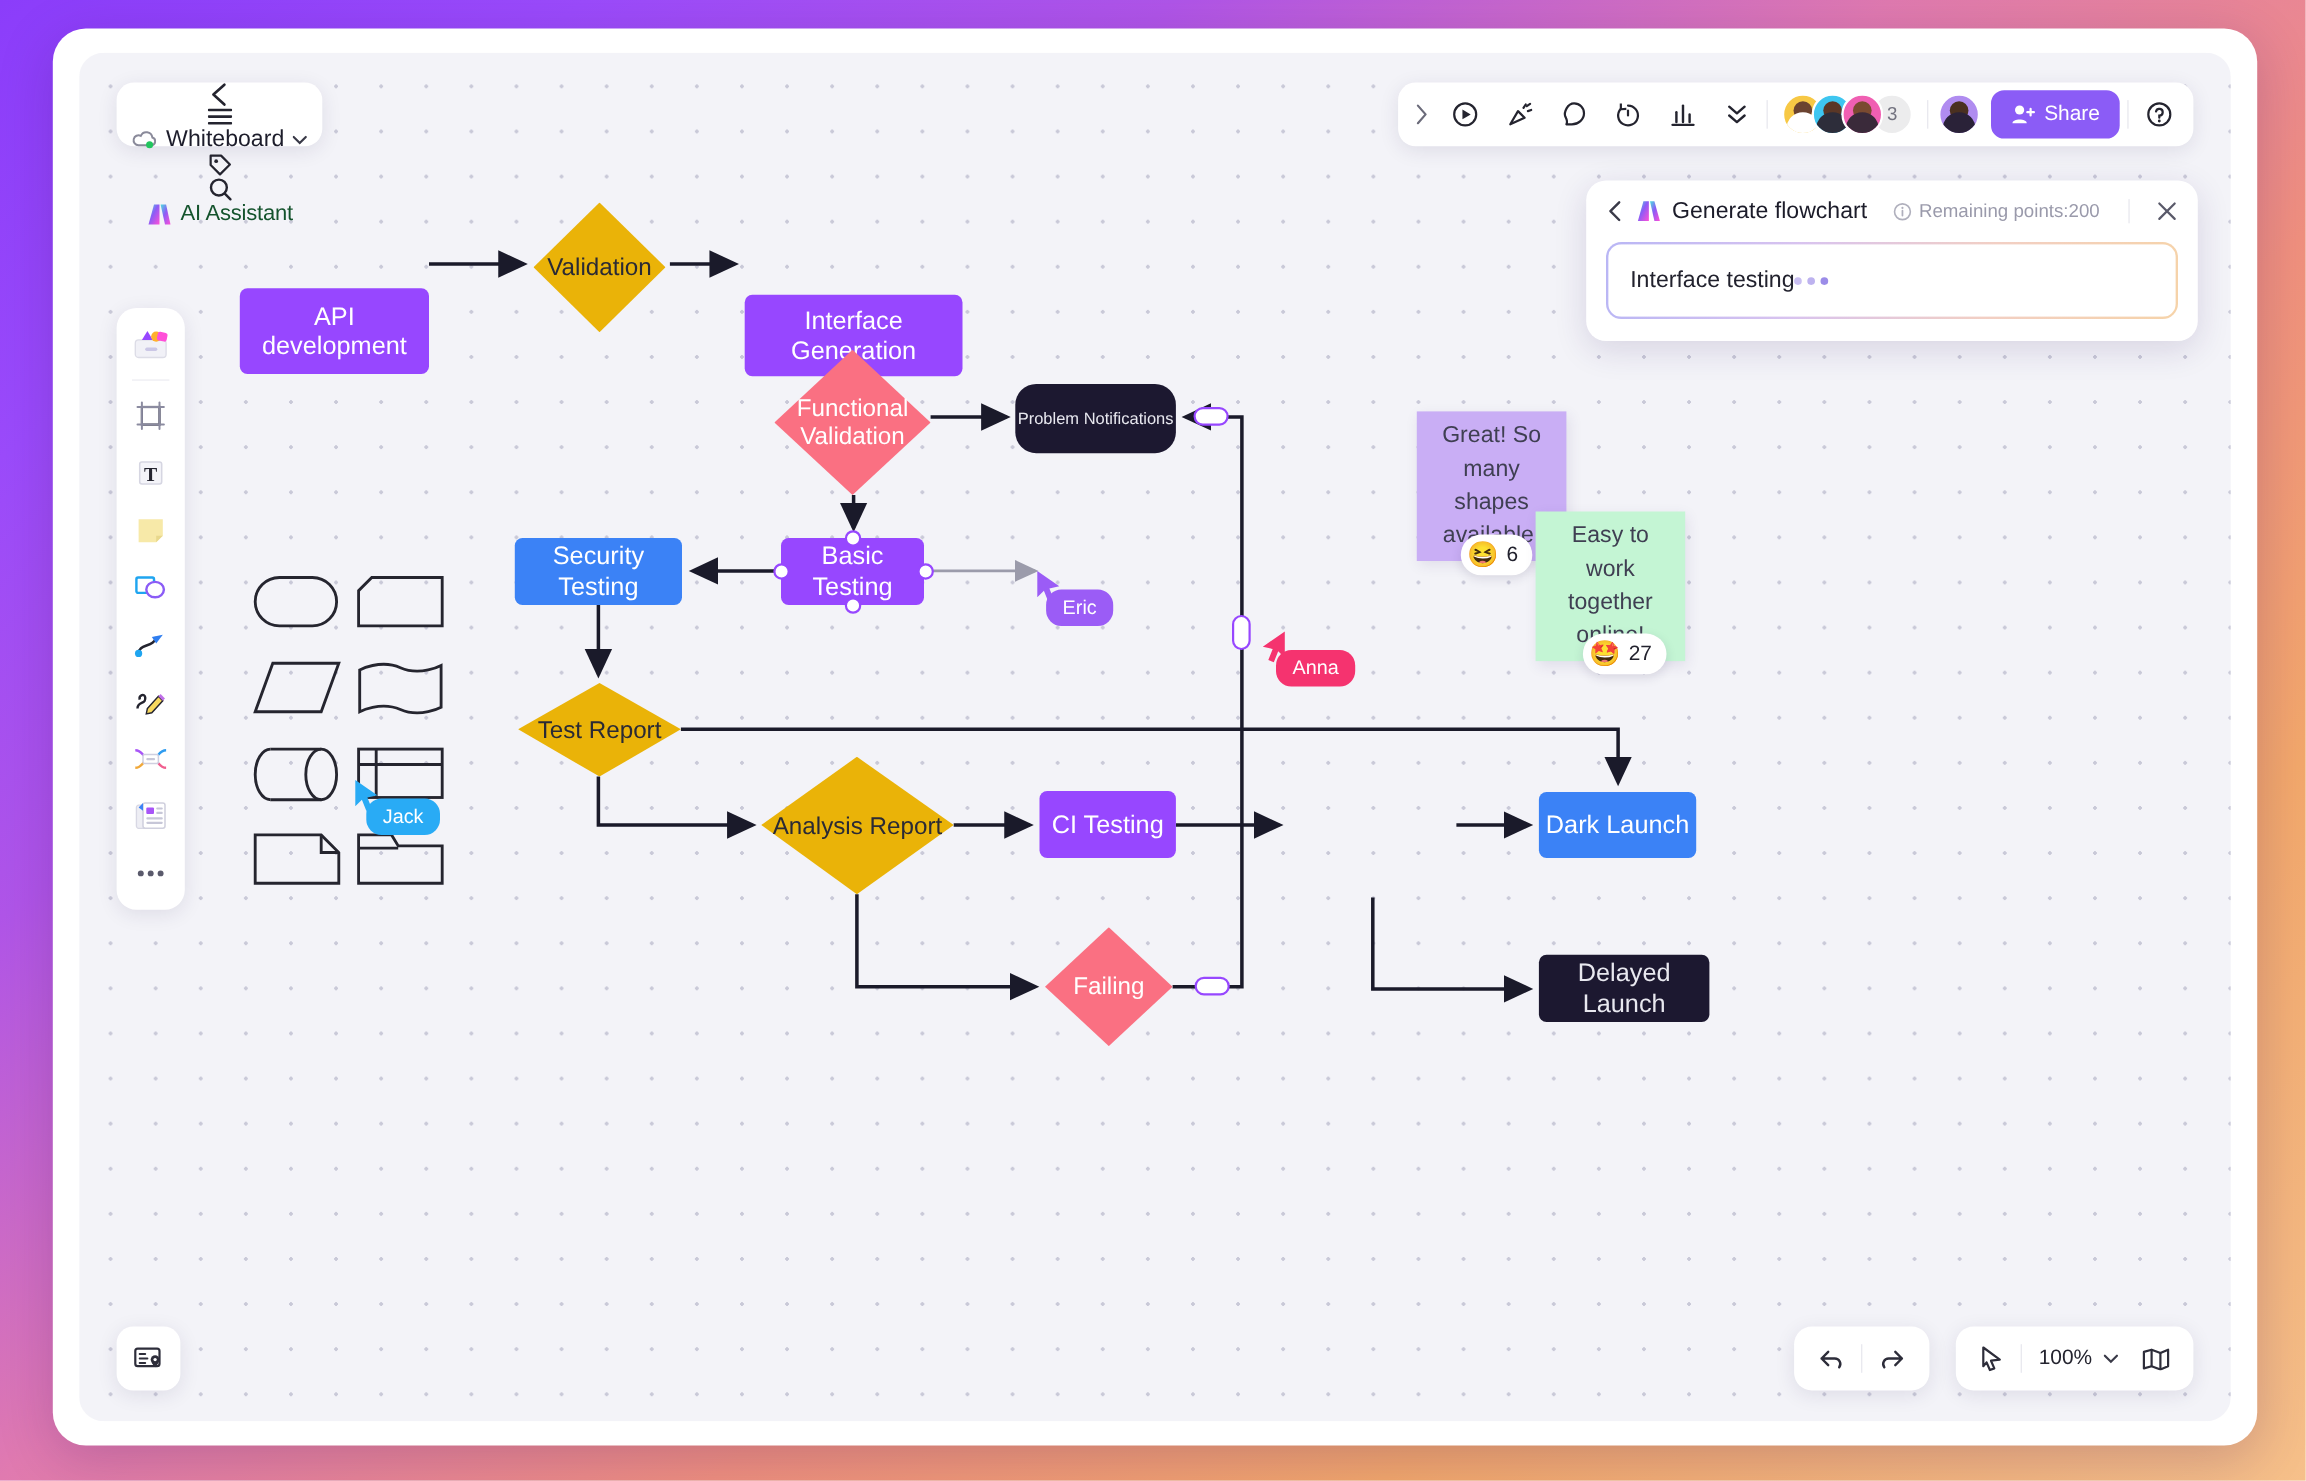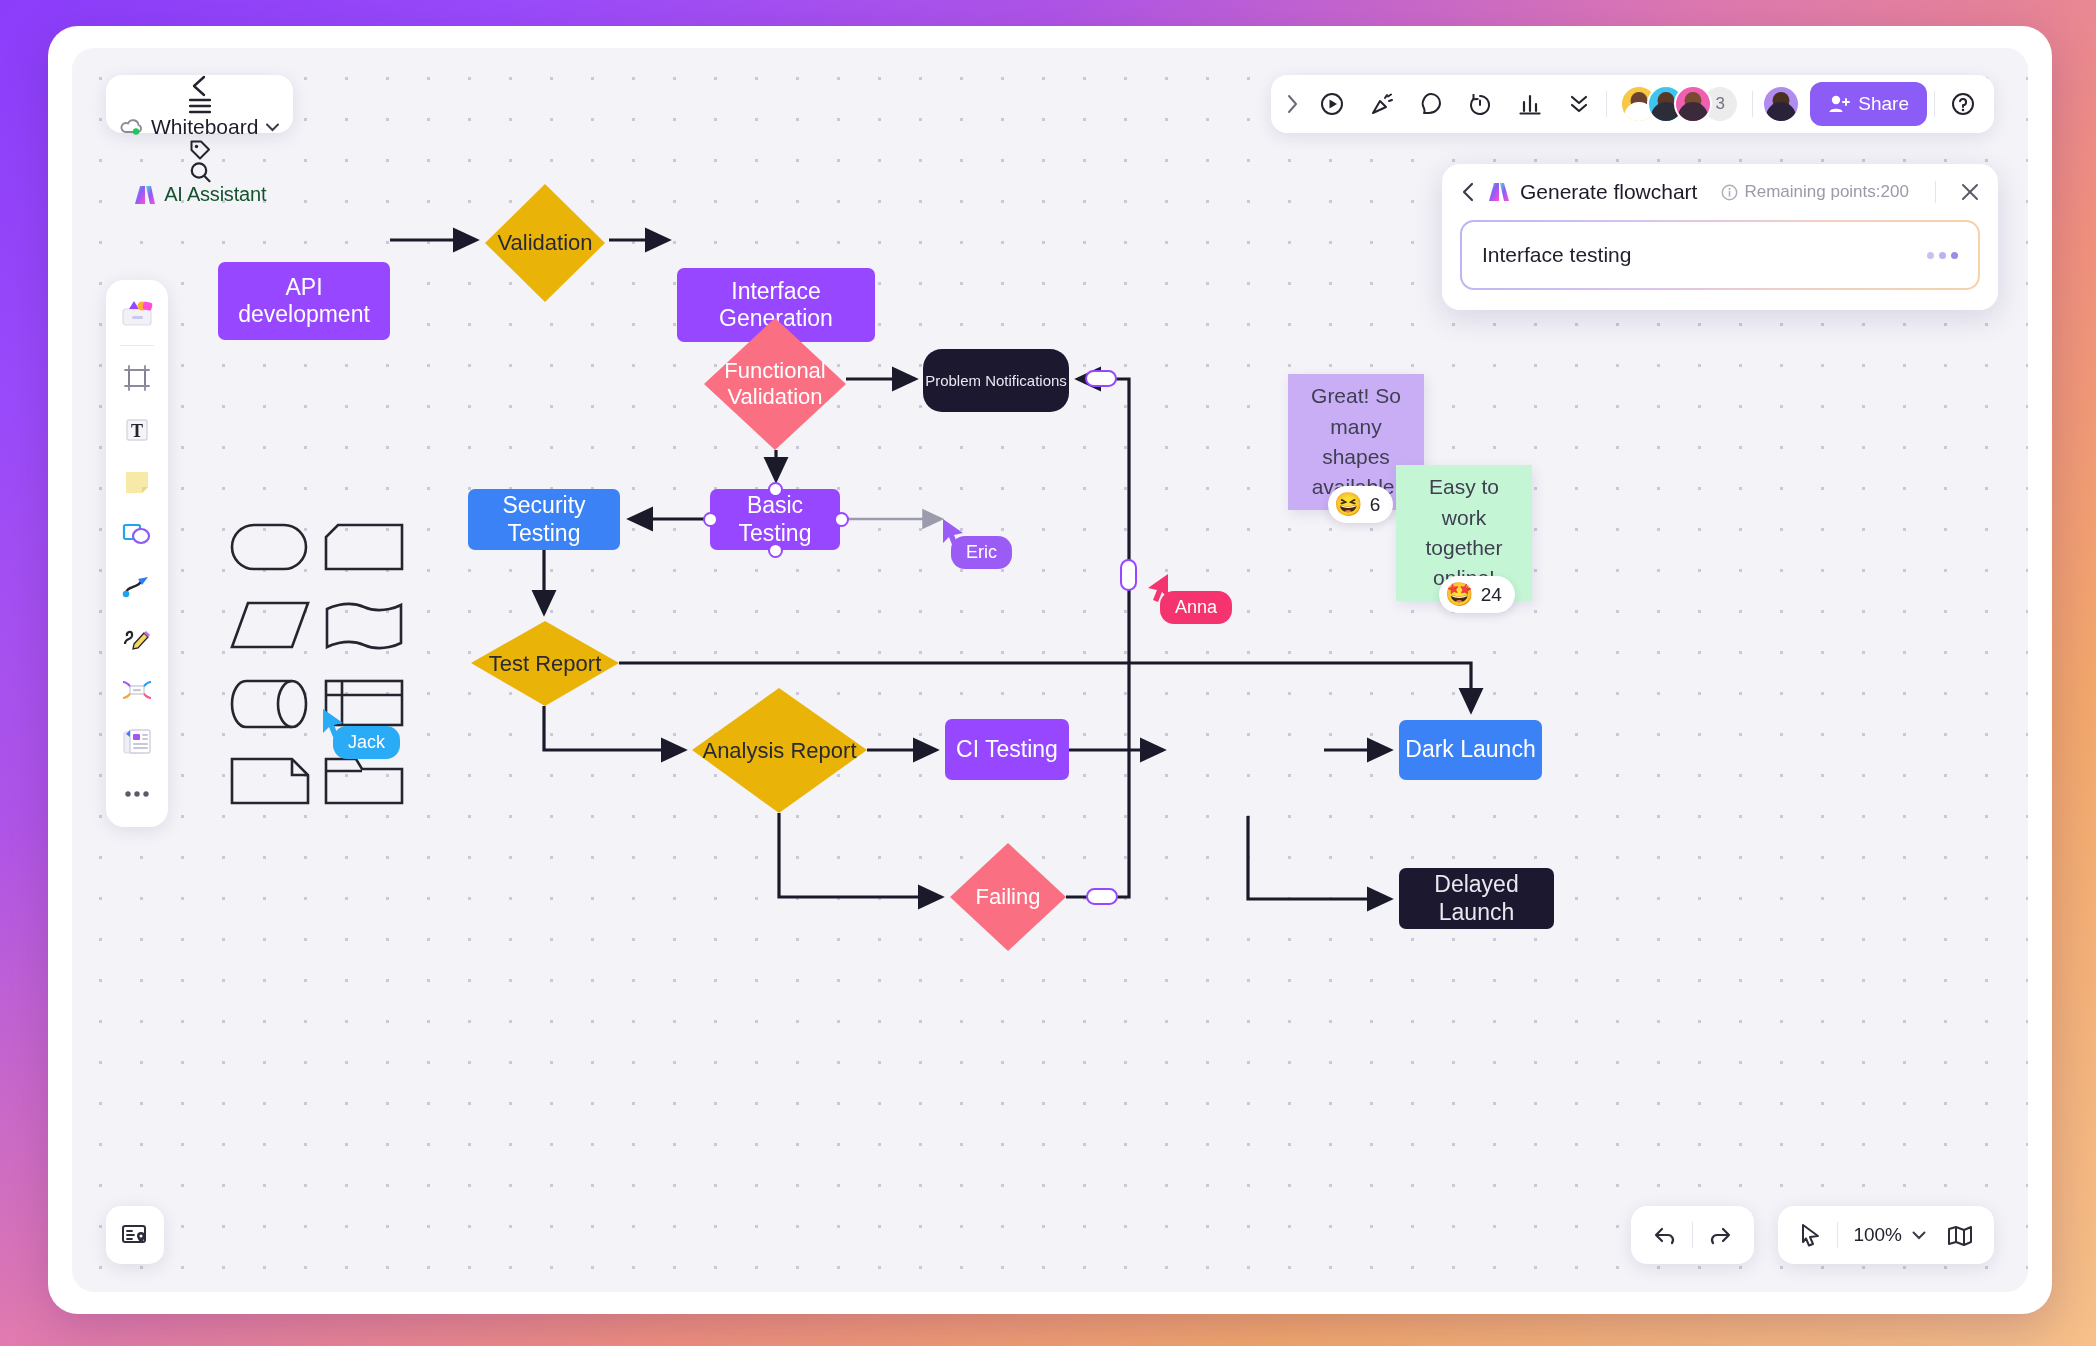--- a/index.html
+++ b/index.html
@@ -151,21 +151,21 @@
   .ai-title { font-size: 21px; color: #1c1c2a; }
   .ai-points { font-size: 17px; color: #9a9aab; display: flex; align-items: center; gap: 6px; }
   .ai-input {
     margin-top: 16px; height: 70px; border-radius: 14px;
     background: #fff; display: flex; align-items: center;
     padding: 0 20px; font-size: 21px; color: #22222e;
     border: 2px solid transparent;
     background-image: linear-gradient(#fff,#fff),
       linear-gradient(100deg,#b9b6f5,#d8c3ef,#f2cfc4,#f6d3a9);
     background-origin: border-box; background-clip: padding-box, border-box;
-    justify-content: space-between;
+    justify-content: flex-start;
   }
   .dots { display: flex; gap: 5px; }
   .dots i { width: 7px; height: 7px; border-radius: 50%; background: #c9bff2; display: block; }
   .dots i:nth-child(2){ background:#bdb2ef; }
   .dots i:nth-child(3){ background:#9b8ce8; }
 
   
   #bottom-left-bar {
     position: absolute; left: 34px; bottom: 28px;
     width: 58px; height: 58px; border-radius: 15px; background: #fff;
@@ -345,21 +345,21 @@
   <div class="reaction" style="left:1256px;top:438px;">
     <span class="emo">😆</span>
     <span>6</span>
   </div>
 
   <div class="sticky" style="left:1324px;top:417px;width:136px;height:136px;background:#c4f5d4;">
     <span>Easy to work together online!</span>
   </div>
   <div class="reaction" style="left:1367px;top:528px;">
     <span class="emo">🤩</span>
-    <span>24</span>
+    <span>27</span>
   </div>
 
   <div class="cursor-wrap" style="left:249px;top:660px;">
     <svg width="26" height="30">
       <path d="M2,1 L22,15 L13,17 L17,27 L12,29 L8,19 L2,25 Z" fill="#29abf5"></path>
     </svg>
     <div class="cursor-name" style="left:12px;top:18px;background:#29abf5;">Jack</div>
   </div>
   <div class="cursor-wrap" style="left:869px;top:470px;">
     <svg width="26" height="30">

